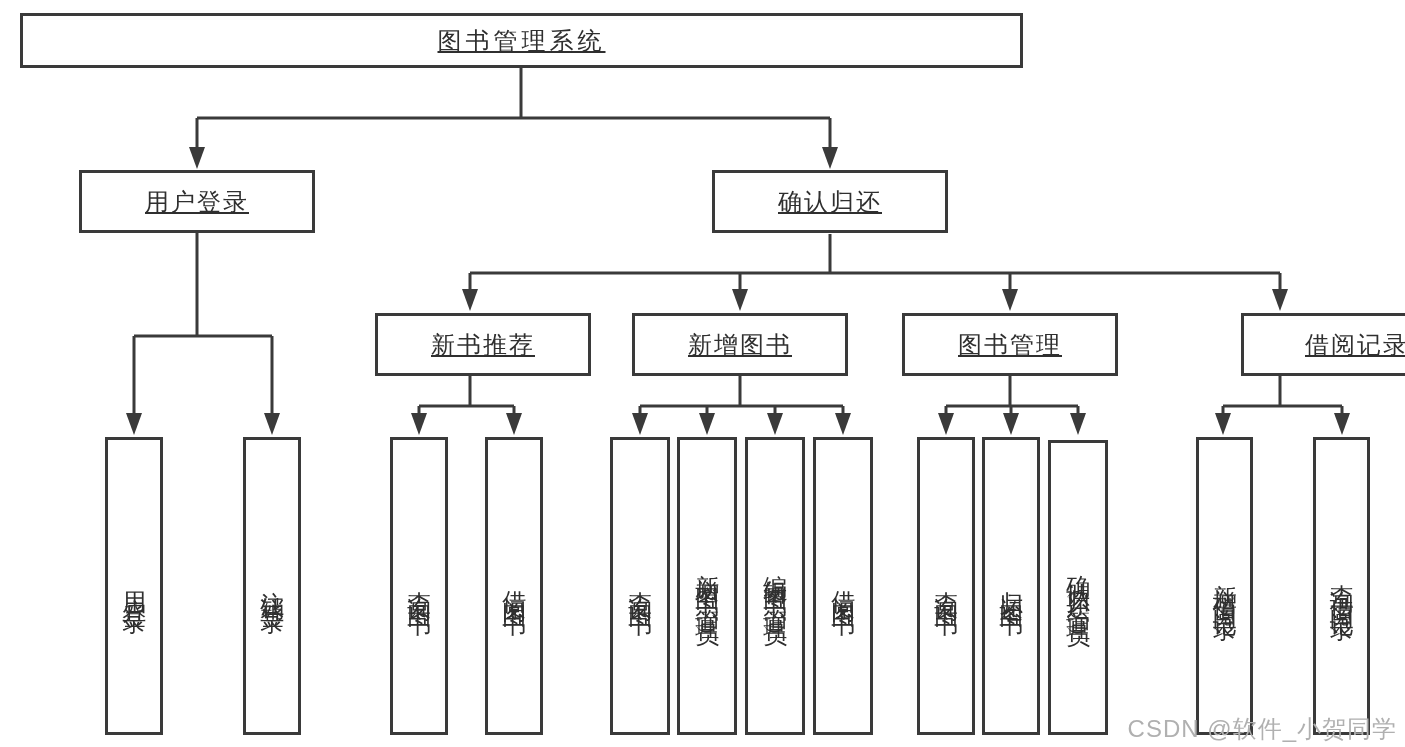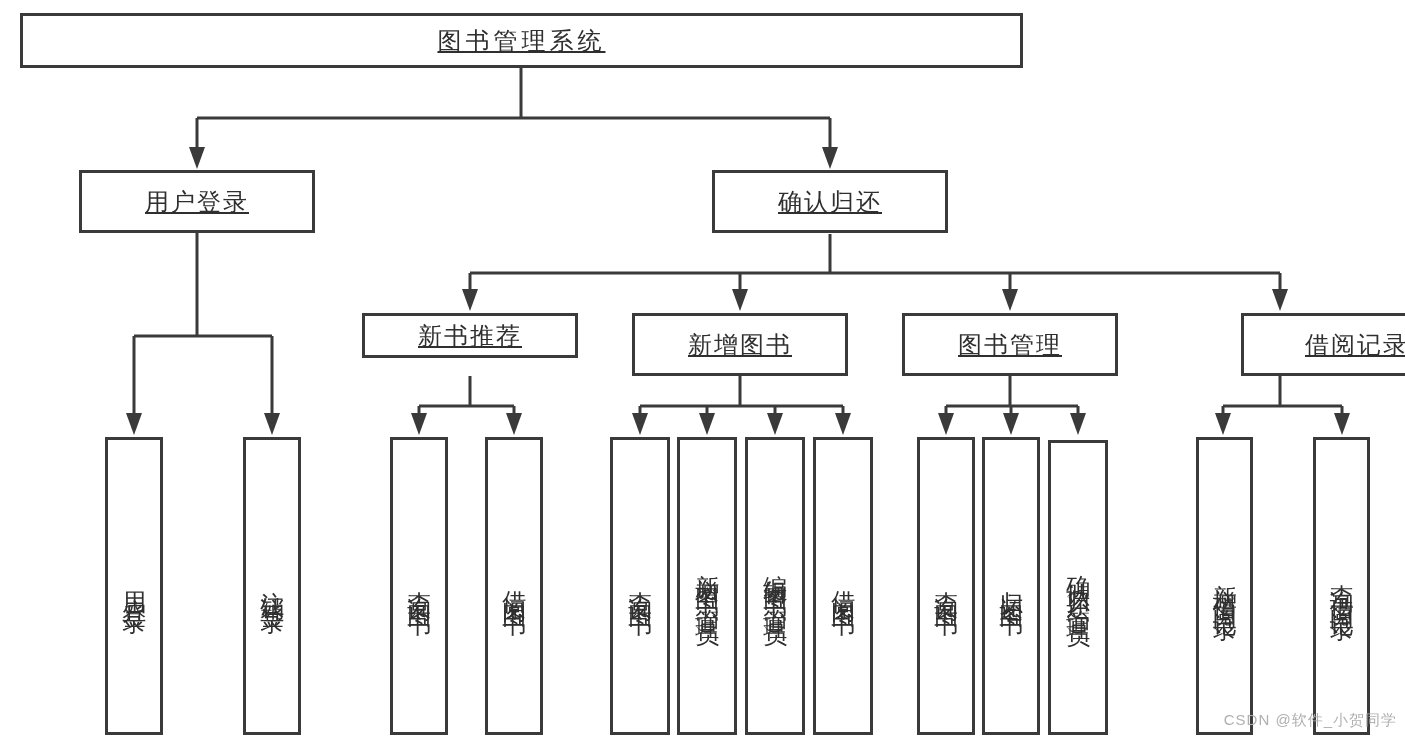--- a/index.html
+++ b/index.html
@@ -46,22 +46,22 @@
   .vtext{
     writing-mode:vertical-rl;
     text-orientation:mixed;
     font-size:24px;color:var(--text);
     letter-spacing:7px;
     line-height:1.1;
     white-space:nowrap;
   }
   .watermark{
     position:absolute;
-    right:8px;bottom:17px;
-    font-size:15px;
+    right:8px;bottom:2px;
+    font-size:24px;
     color:var(--watermark);
     letter-spacing:1px;
     white-space:nowrap;
     z-index:5;
   }
 </style>
 </head>
 <body>
 
 <div class="stage">
@@ -106,21 +106,21 @@
     <span class="hlabel">图书管理系统</span>
   </div>
 
   <div class="node" style="left:79px;top:170px;width:236px;height:63px">
     <span class="hlabel">用户登录</span>
   </div>
   <div class="node" style="left:712px;top:170px;width:236px;height:63px">
     <span class="hlabel">确认归还</span>
   </div>
 
-  <div class="node" style="left:362px;top:313px;width:216px;height:45px">
+  <div class="node" style="left:375px;top:313px;width:216px;height:63px">
     <span class="hlabel">新书推荐</span>
   </div>
   <div class="node" style="left:632px;top:313px;width:216px;height:63px">
     <span class="hlabel">新增图书</span>
   </div>
   <div class="node" style="left:902px;top:313px;width:216px;height:63px">
     <span class="hlabel">图书管理</span>
   </div>
   <div class="node" style="left:1241px;top:313px;width:232px;height:63px">
     <span class="hlabel">借阅记录</span>

